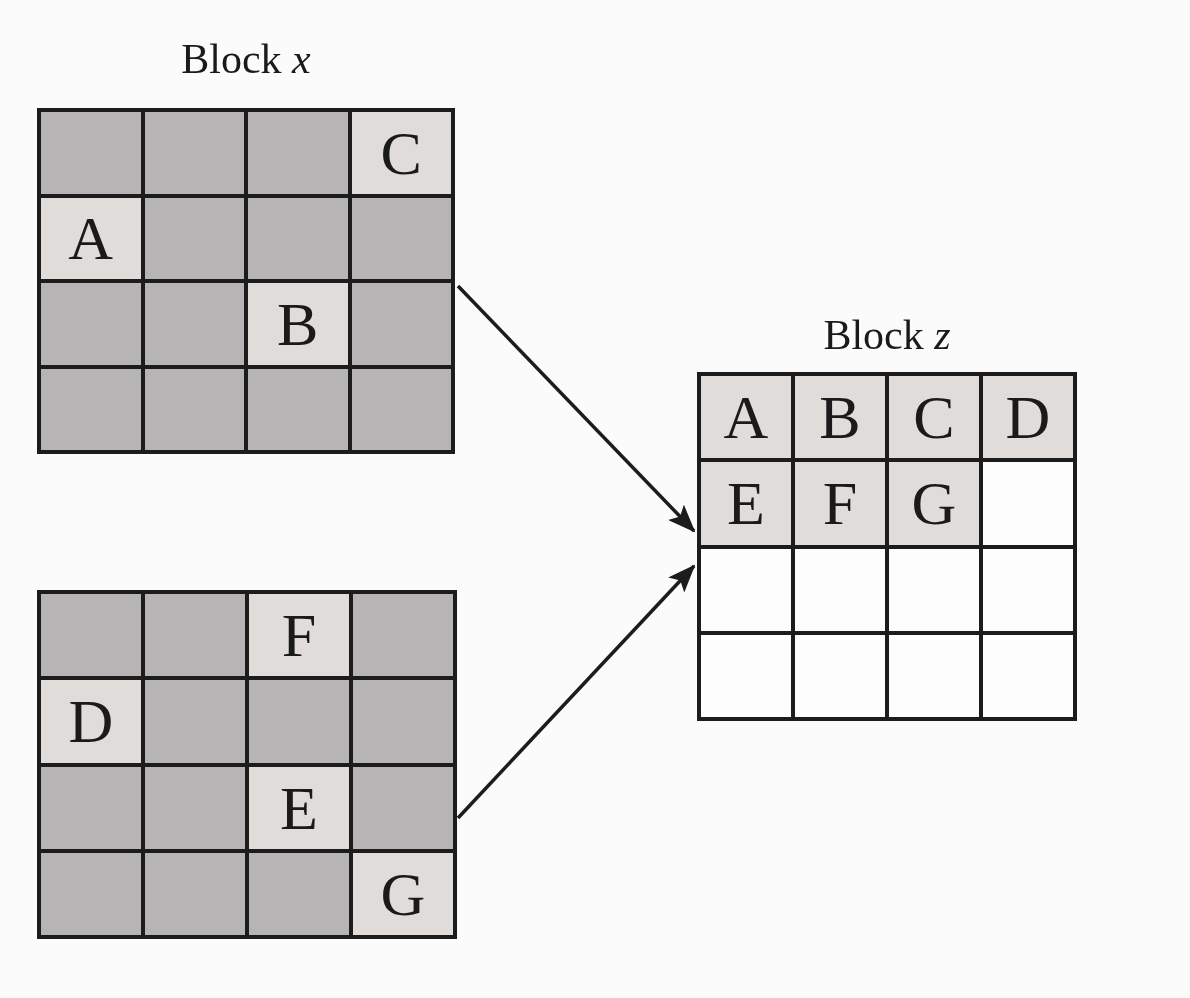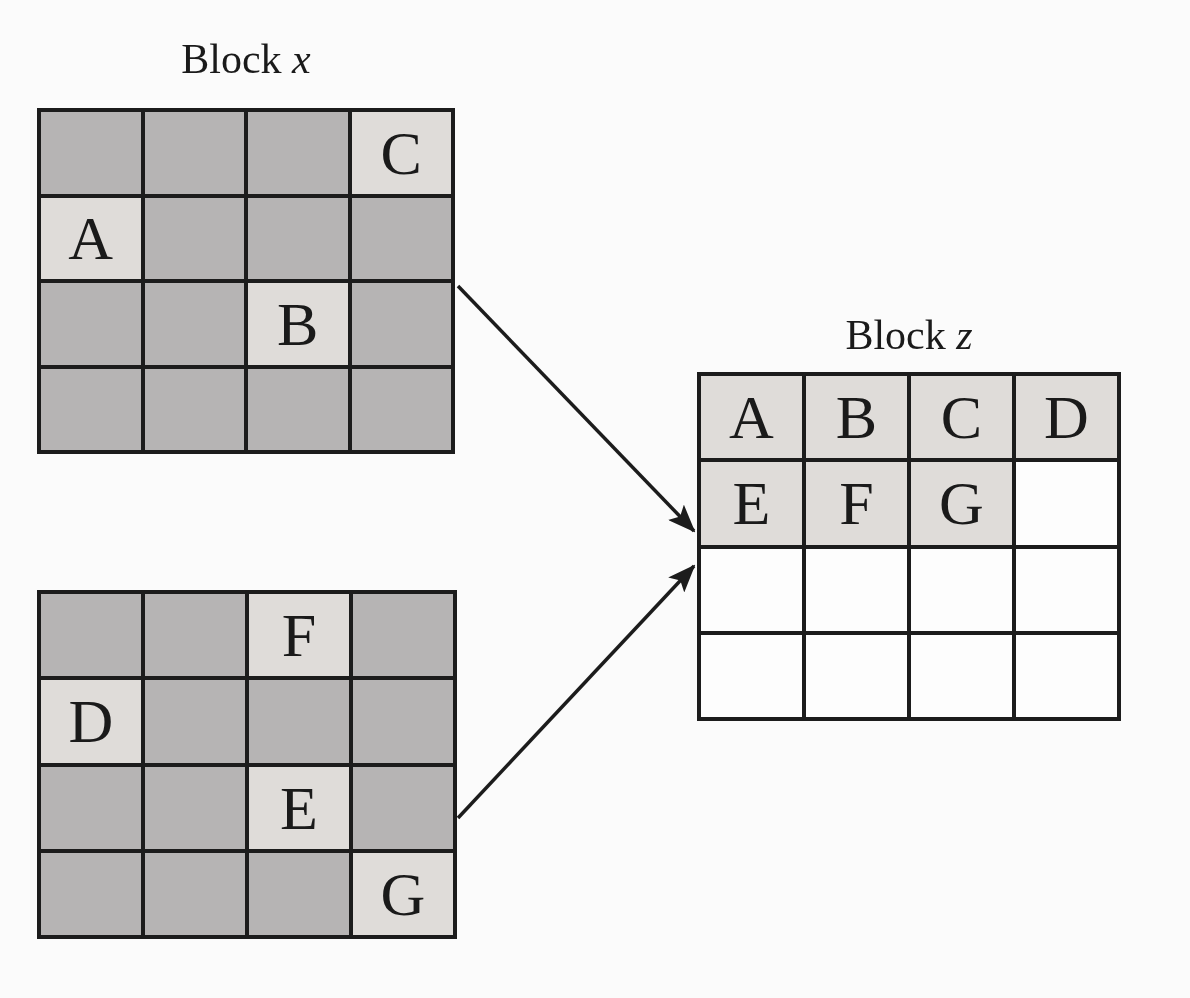--- a/index.html
+++ b/index.html
@@ -57,21 +57,21 @@
   .cell.occupied { background: var(--cell-occupied, #b6b4b4); }
   .cell.data     { background: var(--cell-data, #dfdcd9); }
   .cell.empty    { background: var(--cell-empty, #fdfdfd); }
 
   .block-x { left: 37px; top: 35px; width: 418px; }
   .block-x .grid { height: 346px; margin-top: 25px; }
 
   .block-y { left: 37px; top: 565px; width: 420px; }
   .block-y .grid { height: 349px; margin-top: 25px; }
 
-  .block-z { left: 697px; top: 311px; width: 424px; }
+  .block-z { left: 697px; top: 311px; width: 380px; }
   .block-z .grid { height: 349px; margin-top: 13px; }
 
   svg line {
     stroke: var(--line, #1c1c1c);
     stroke-width: 3.5;
   }
 </style>
 </head>
 <body>
 

